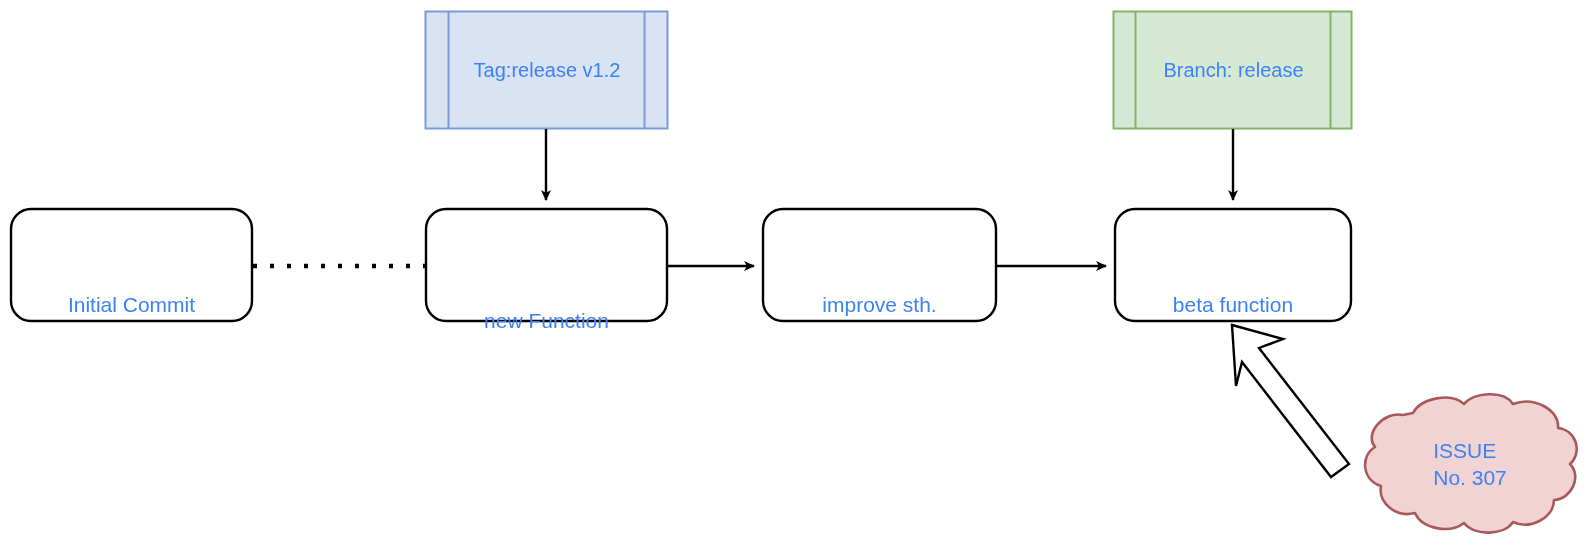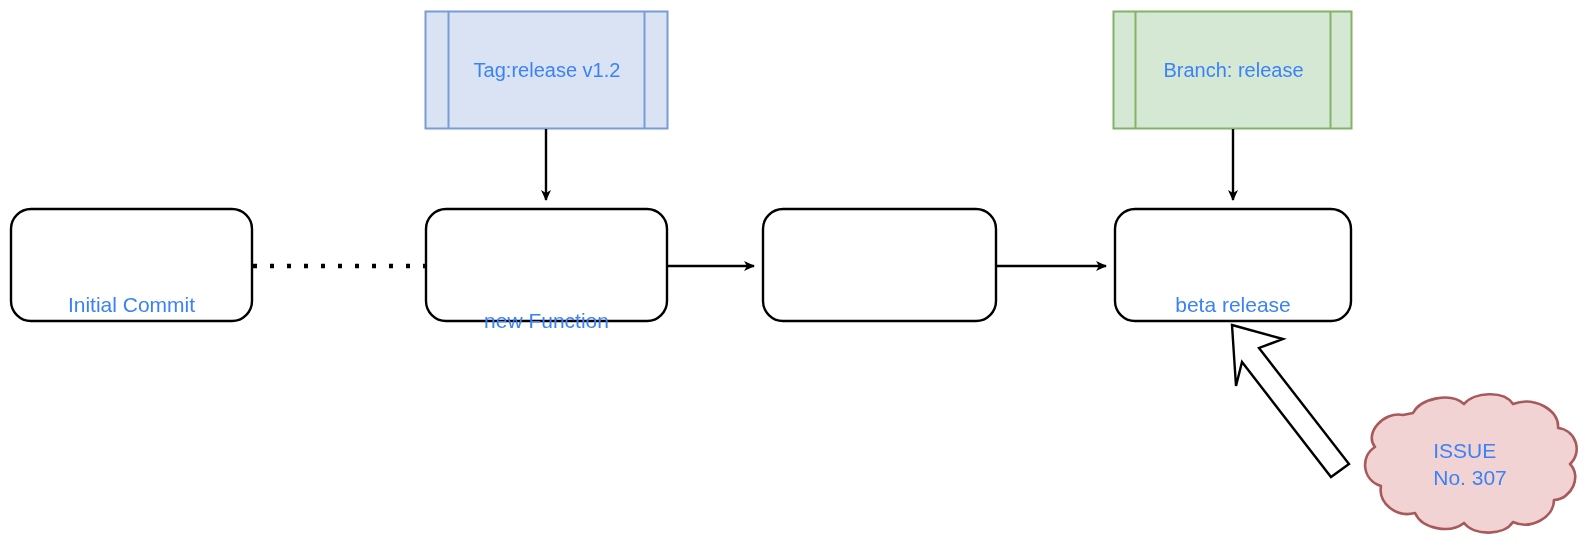--- a/index.html
+++ b/index.html
@@ -107,22 +107,23 @@
              C 1396 518 1378 503 1381 486
              C 1362 480 1360 456 1375 447
              C 1364 434 1383 411 1403 415
              Z" fill="#f2d3d3" stroke="#a8595a" stroke-width="2.6" stroke-linejoin="round"></path>
   </svg>
 
   <div class="node-label commit-label" style="left:11px; top:209px; width:241px; height:112px;">Initial Commit</div>
 
   <div class="node-label commit-label" style="left:426px; top:209px; width:241px; height:144px;">new Function</div>
 
+  <div class="node-label commit-label" style="left:763px; top:209px; width:233px; height:112px;">improve sth.</div>
 
-  <div class="node-label commit-label" style="left:1115px; top:209px; width:236px; height:112px;">beta release</div>
+  <div class="node-label commit-label" style="left:1115px; top:209px; width:236px; height:112px;">beta function</div>
 
   <div class="node-label marker-label" style="left:449px; top:11px; width:196px; height:118px;">Tag:release v1.2</div>
 
   <div class="node-label marker-label" style="left:1136px; top:11px; width:195px; height:118px;">Branch: release</div>
 
   <div class="node-label cloud-label" style="left:1385px; top:400px; width:170px; height:128px;">ISSUE
 No. 307</div>
 
 </div>
 

